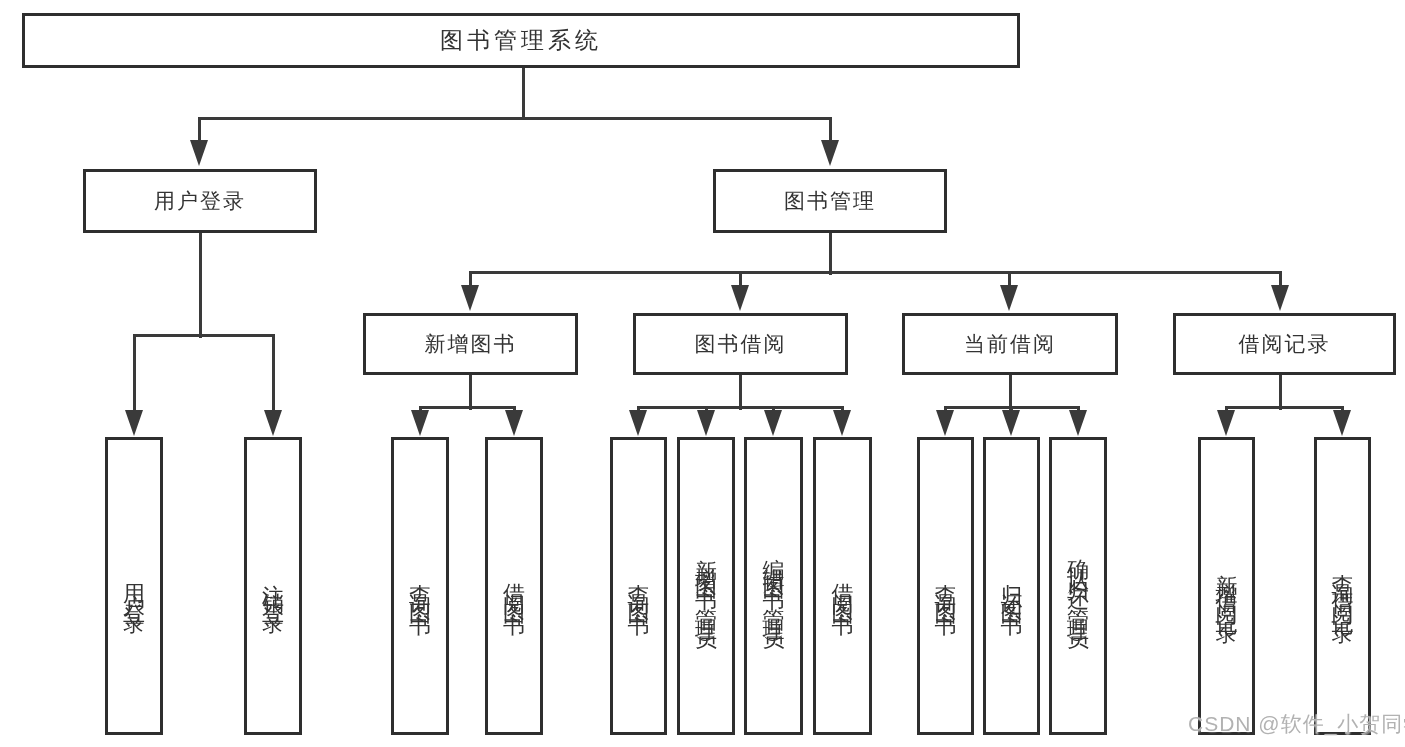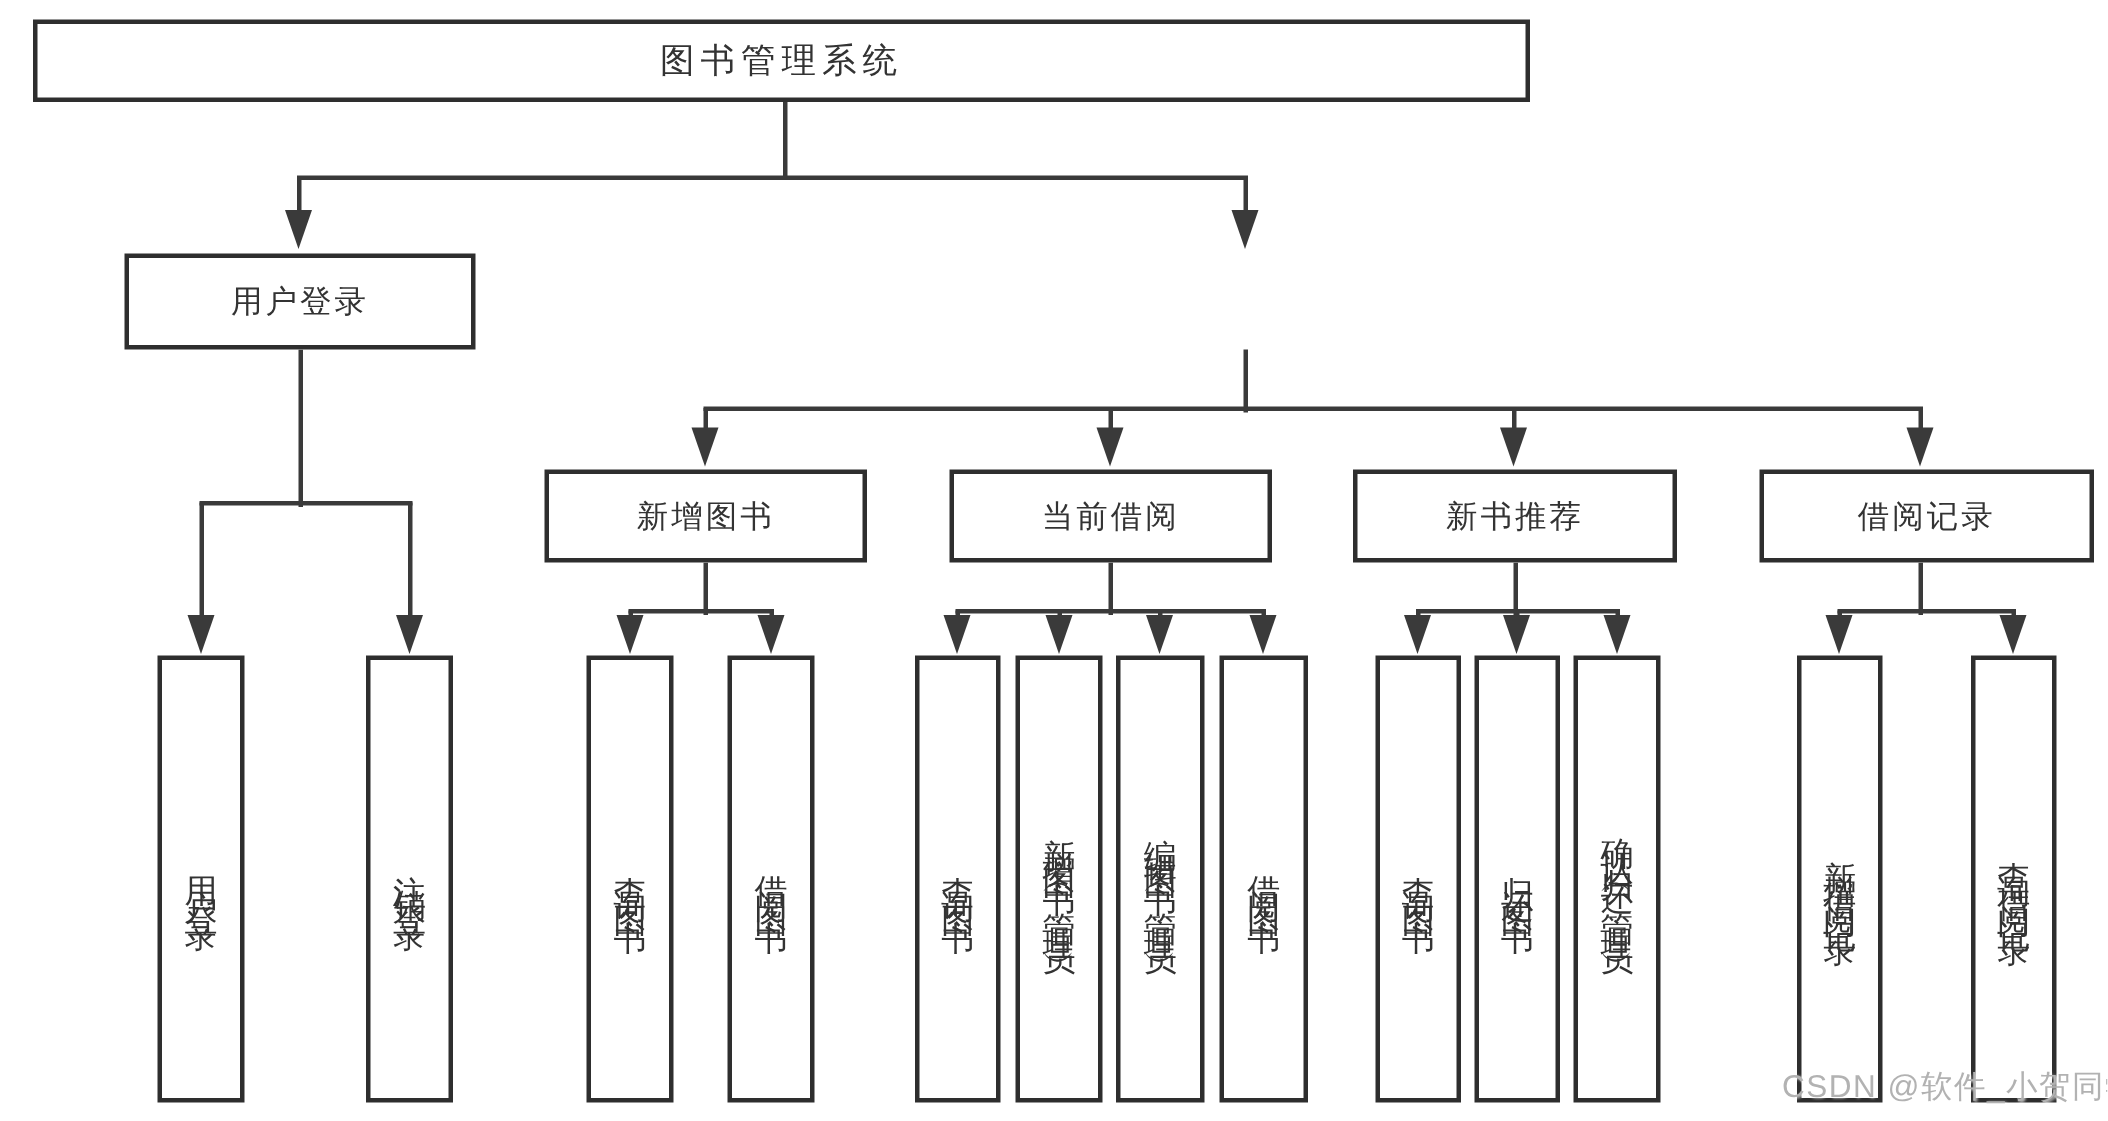--- a/index.html
+++ b/index.html
@@ -75,24 +75,25 @@
   }
 </style>
 </head>
 <body>
 
 <div id="stage">
 
   <div class="box root-node" style="left:22px; top:13px; width:998px; height:55px;">图书管理系统</div>
 
   <div class="box h-node" style="left:83px; top:169px; width:234px; height:64px;">用户登录</div>
+  <div class="box h-node" style="left:713px; top:169px; width:234px; height:64px;">图书管理</div>
 
   <div class="box h-node" style="left:363px; top:313px; width:215px; height:62px;">新增图书</div>
-  <div class="box h-node" style="left:633px; top:313px; width:215px; height:62px;">当前借阅</div>
-  <div class="box h-node" style="left:902px; top:313px; width:216px; height:62px;">新书推荐</div>
+  <div class="box h-node" style="left:633px; top:313px; width:215px; height:62px;">图书借阅</div>
+  <div class="box h-node" style="left:902px; top:313px; width:216px; height:62px;">当前借阅</div>
   <div class="box h-node" style="left:1173px; top:313px; width:223px; height:62px;">借阅记录</div>
 
   <div class="box leaf" style="left:105px; top:437px; width:58px; height:298px;">
     <span class="vtext">用户登录</span>
   </div>
   <div class="box leaf" style="left:244px; top:437px; width:58px; height:298px;">
     <span class="vtext">注销登录</span>
   </div>
 
   <div class="box leaf" style="left:391px; top:437px; width:58px; height:298px;">

